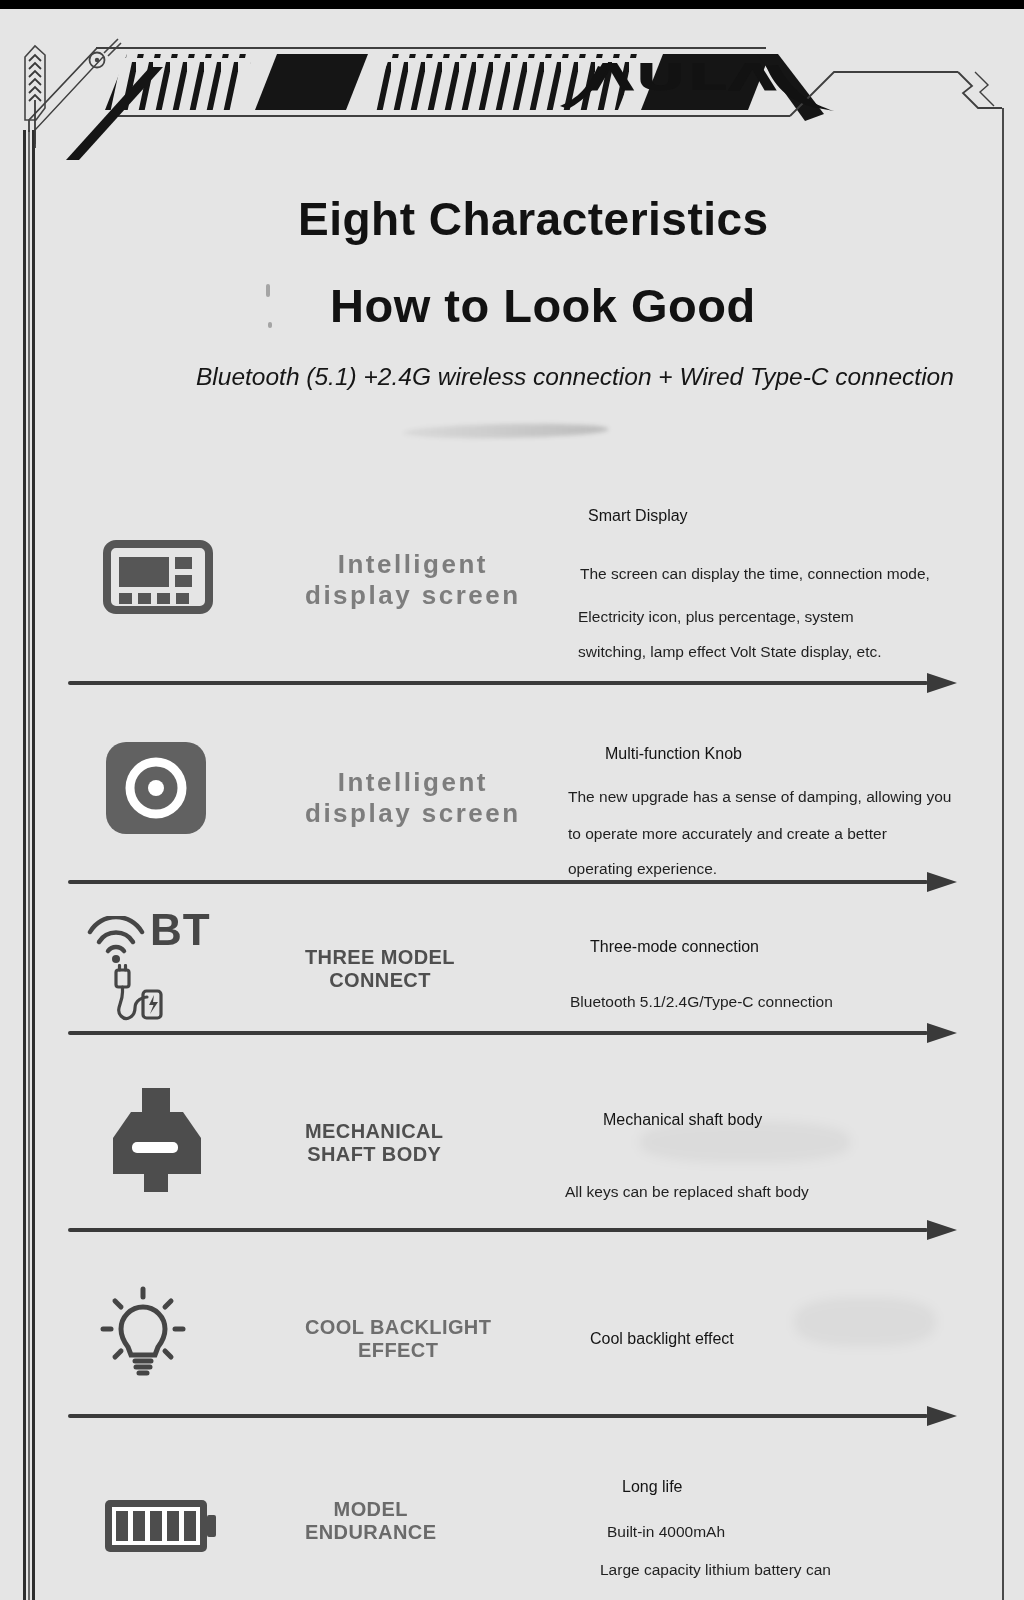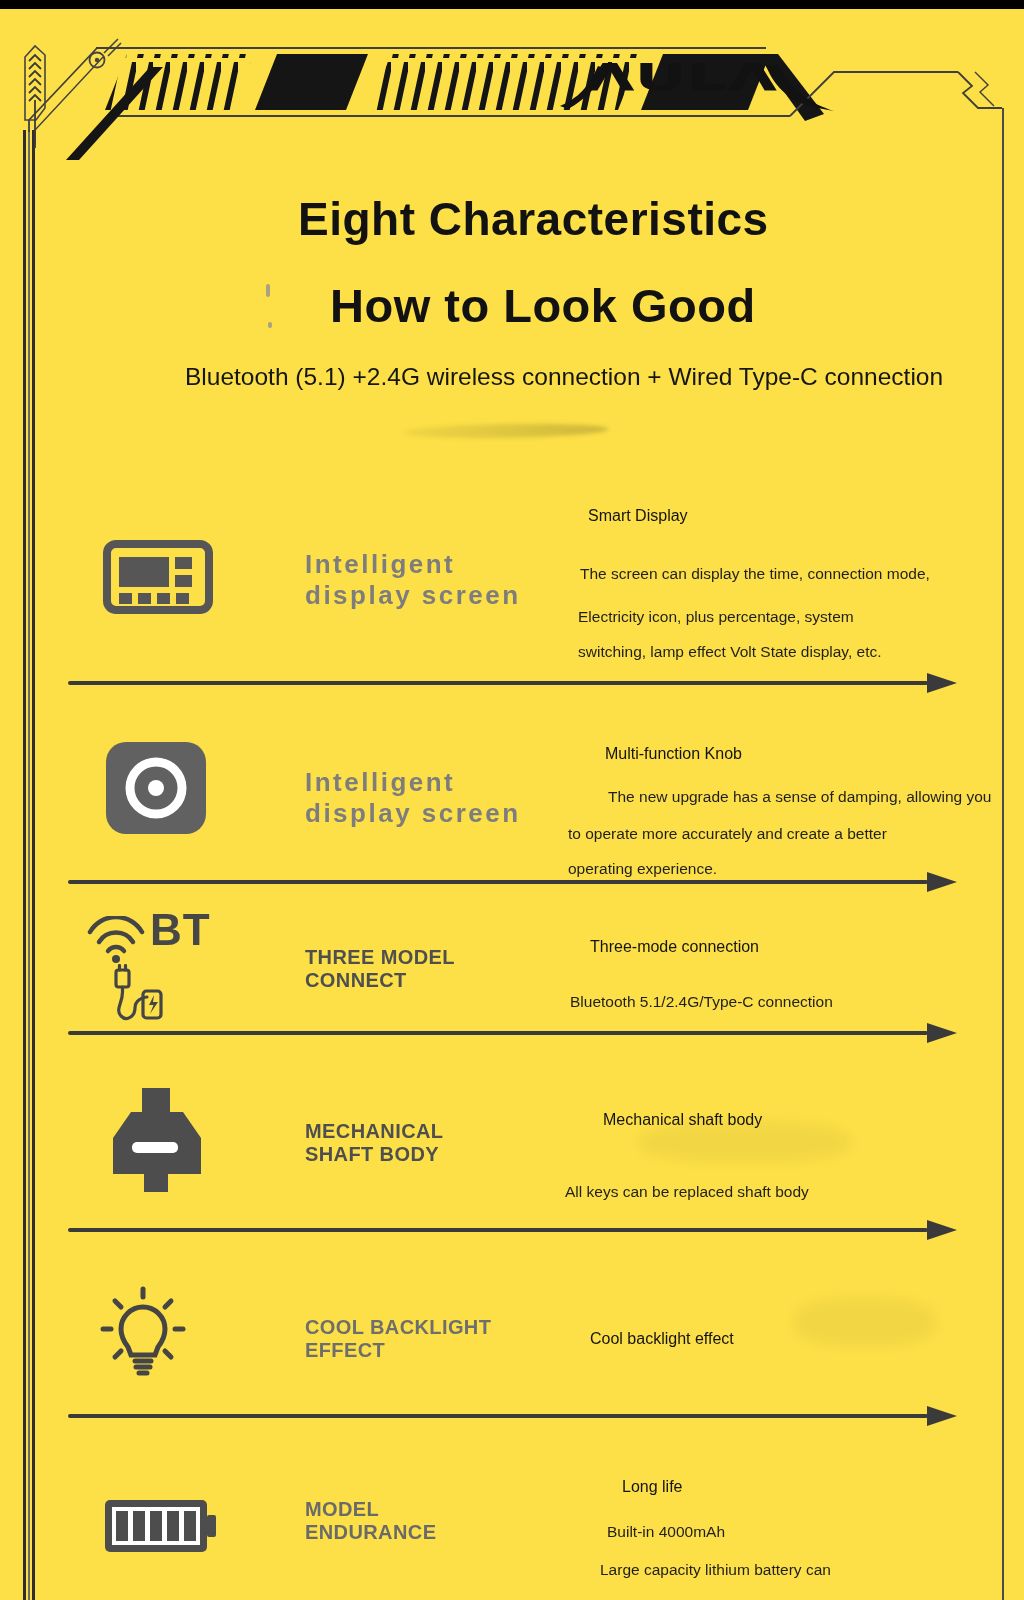--- a/index.html
+++ b/index.html
@@ -1,17 +1,17 @@
 <!DOCTYPE html>
 <html><head>
 <meta charset="utf-8">
 <style>
   html,body{margin:0;padding:0;background:#fff;}
-  #stage{position:relative;width:1024px;height:1600px;background:#fde047;overflow:hidden;
-         font-family:"Liberation Sans","DejaVu Sans",sans-serif;}
+  #stage{position:relative;width:1024px;height:1600px;background:#e5e5e5;overflow:hidden;
+         font-family:"Liberation Sans","DejaVu Sans",sans-serif;text-align:center;}
   .abs{position:absolute;}
   .nowrap{white-space:nowrap;}
 
   .top-bar{left:0;top:0;width:1024px;height:9px;background:#000;}
   .side-line{background:#2e2e2e;}
   .right-line{left:1002px;top:108px;width:2px;height:1492px;background:#4a4a4a;}
 
   .hero-title{font-weight:bold;color:#121212;letter-spacing:0.5px;}
   .hero-sub{font-size:24.5px;color:#161616;}
   .tick-mark{width:4px;background:#8f8f8f;border-radius:2px;opacity:.75;}
@@ -93,21 +93,21 @@
       <text x="585" y="90" textLength="192" lengthAdjust="spacingAndGlyphs" font-family="DejaVu Sans, sans-serif" font-weight="bold" font-size="38" fill="#121212">ΛULΛ</text>
       <path d="M598,66 C588,88 578,98 560,106 L568,109 C586,99 597,87 607,69 Z" fill="#121212"></path>
       <path d="M766,66 C776,90 792,101 812,107 L834,111 C812,104 792,92 778,65 Z" fill="#121212"></path>
     </g>
   </svg>
 
   <div class="abs hero-title nowrap" style="left:298px;top:192px;font-size:46px;">Eight Characteristics</div>
   <div class="abs hero-title nowrap" style="left:330px;top:278px;font-size:47px;">How to Look Good</div>
   <div class="abs tick-mark" style="left:266px;top:284px;height:13px;"></div>
   <div class="abs tick-mark" style="left:268px;top:322px;height:6px;"></div>
-  <div class="abs hero-sub nowrap" style="left:185px;top:363px;">Bluetooth (5.1) +2.4G wireless connection + Wired Type-C connection</div>
+  <div class="abs hero-sub nowrap" style="left:196px;top:363px;font-style:italic;">Bluetooth (5.1) +2.4G wireless connection + Wired Type-C connection</div>
   <div class="abs smear" style="left:403px;top:424px;width:206px;height:14px;transform:rotate(-1deg);"></div>
 
   <div>
     <svg class="abs" style="left:103px;top:540px;" width="110" height="74" viewBox="0 0 110 74">
       <rect x="4" y="4" width="102" height="66" rx="9" fill="none" stroke="#565656" stroke-width="8"></rect>
       <rect x="16" y="17" width="50" height="30" fill="#565656"></rect>
       <rect x="72" y="17" width="17" height="12" fill="#565656"></rect>
       <rect x="72" y="35" width="17" height="12" fill="#565656"></rect>
       <rect x="16" y="53" width="13" height="11" fill="#565656"></rect>
       <rect x="35" y="53" width="13" height="11" fill="#565656"></rect>
@@ -131,21 +131,21 @@
     <svg class="abs" style="left:106px;top:742px;" width="100" height="92" viewBox="0 0 100 92">
       <rect x="0" y="0" width="100" height="92" rx="20" fill="#616161"></rect>
       <circle cx="50" cy="46" r="26" fill="none" stroke="#ffffff" stroke-width="9"></circle>
       <circle cx="50" cy="46" r="8" fill="#ffffff"></circle>
     </svg>
     <div class="abs ftitle-gray nowrap" style="left:305px;top:767px;">
       <div>Intelligent</div>
       <div>display screen</div>
     </div>
     <div class="abs heading nowrap" style="left:605px;top:745px;">Multi-function Knob</div>
-    <div class="abs body-line nowrap" style="left:568px;top:788px;margin-left:40px;">The new upgrade has a sense of damping, allowing you</div>
+    <div class="abs body-line nowrap" style="left:568px;top:788px;">The new upgrade has a sense of damping, allowing you</div>
     <div class="abs body-line nowrap" style="left:568px;top:825px;">to operate more accurately and create a better</div>
     <div class="abs body-line nowrap" style="left:568px;top:860px;">operating experience.</div>
   </div>
   <div class="abs sep" style="top:880px;">
       <span class="arrow"></span>
     </div>
 
   <div>
     <svg class="abs" style="left:84px;top:916px;" width="64" height="48" viewBox="0 0 64 48">
       <g fill="none" stroke="#454545" stroke-width="4.5" stroke-linecap="round">

